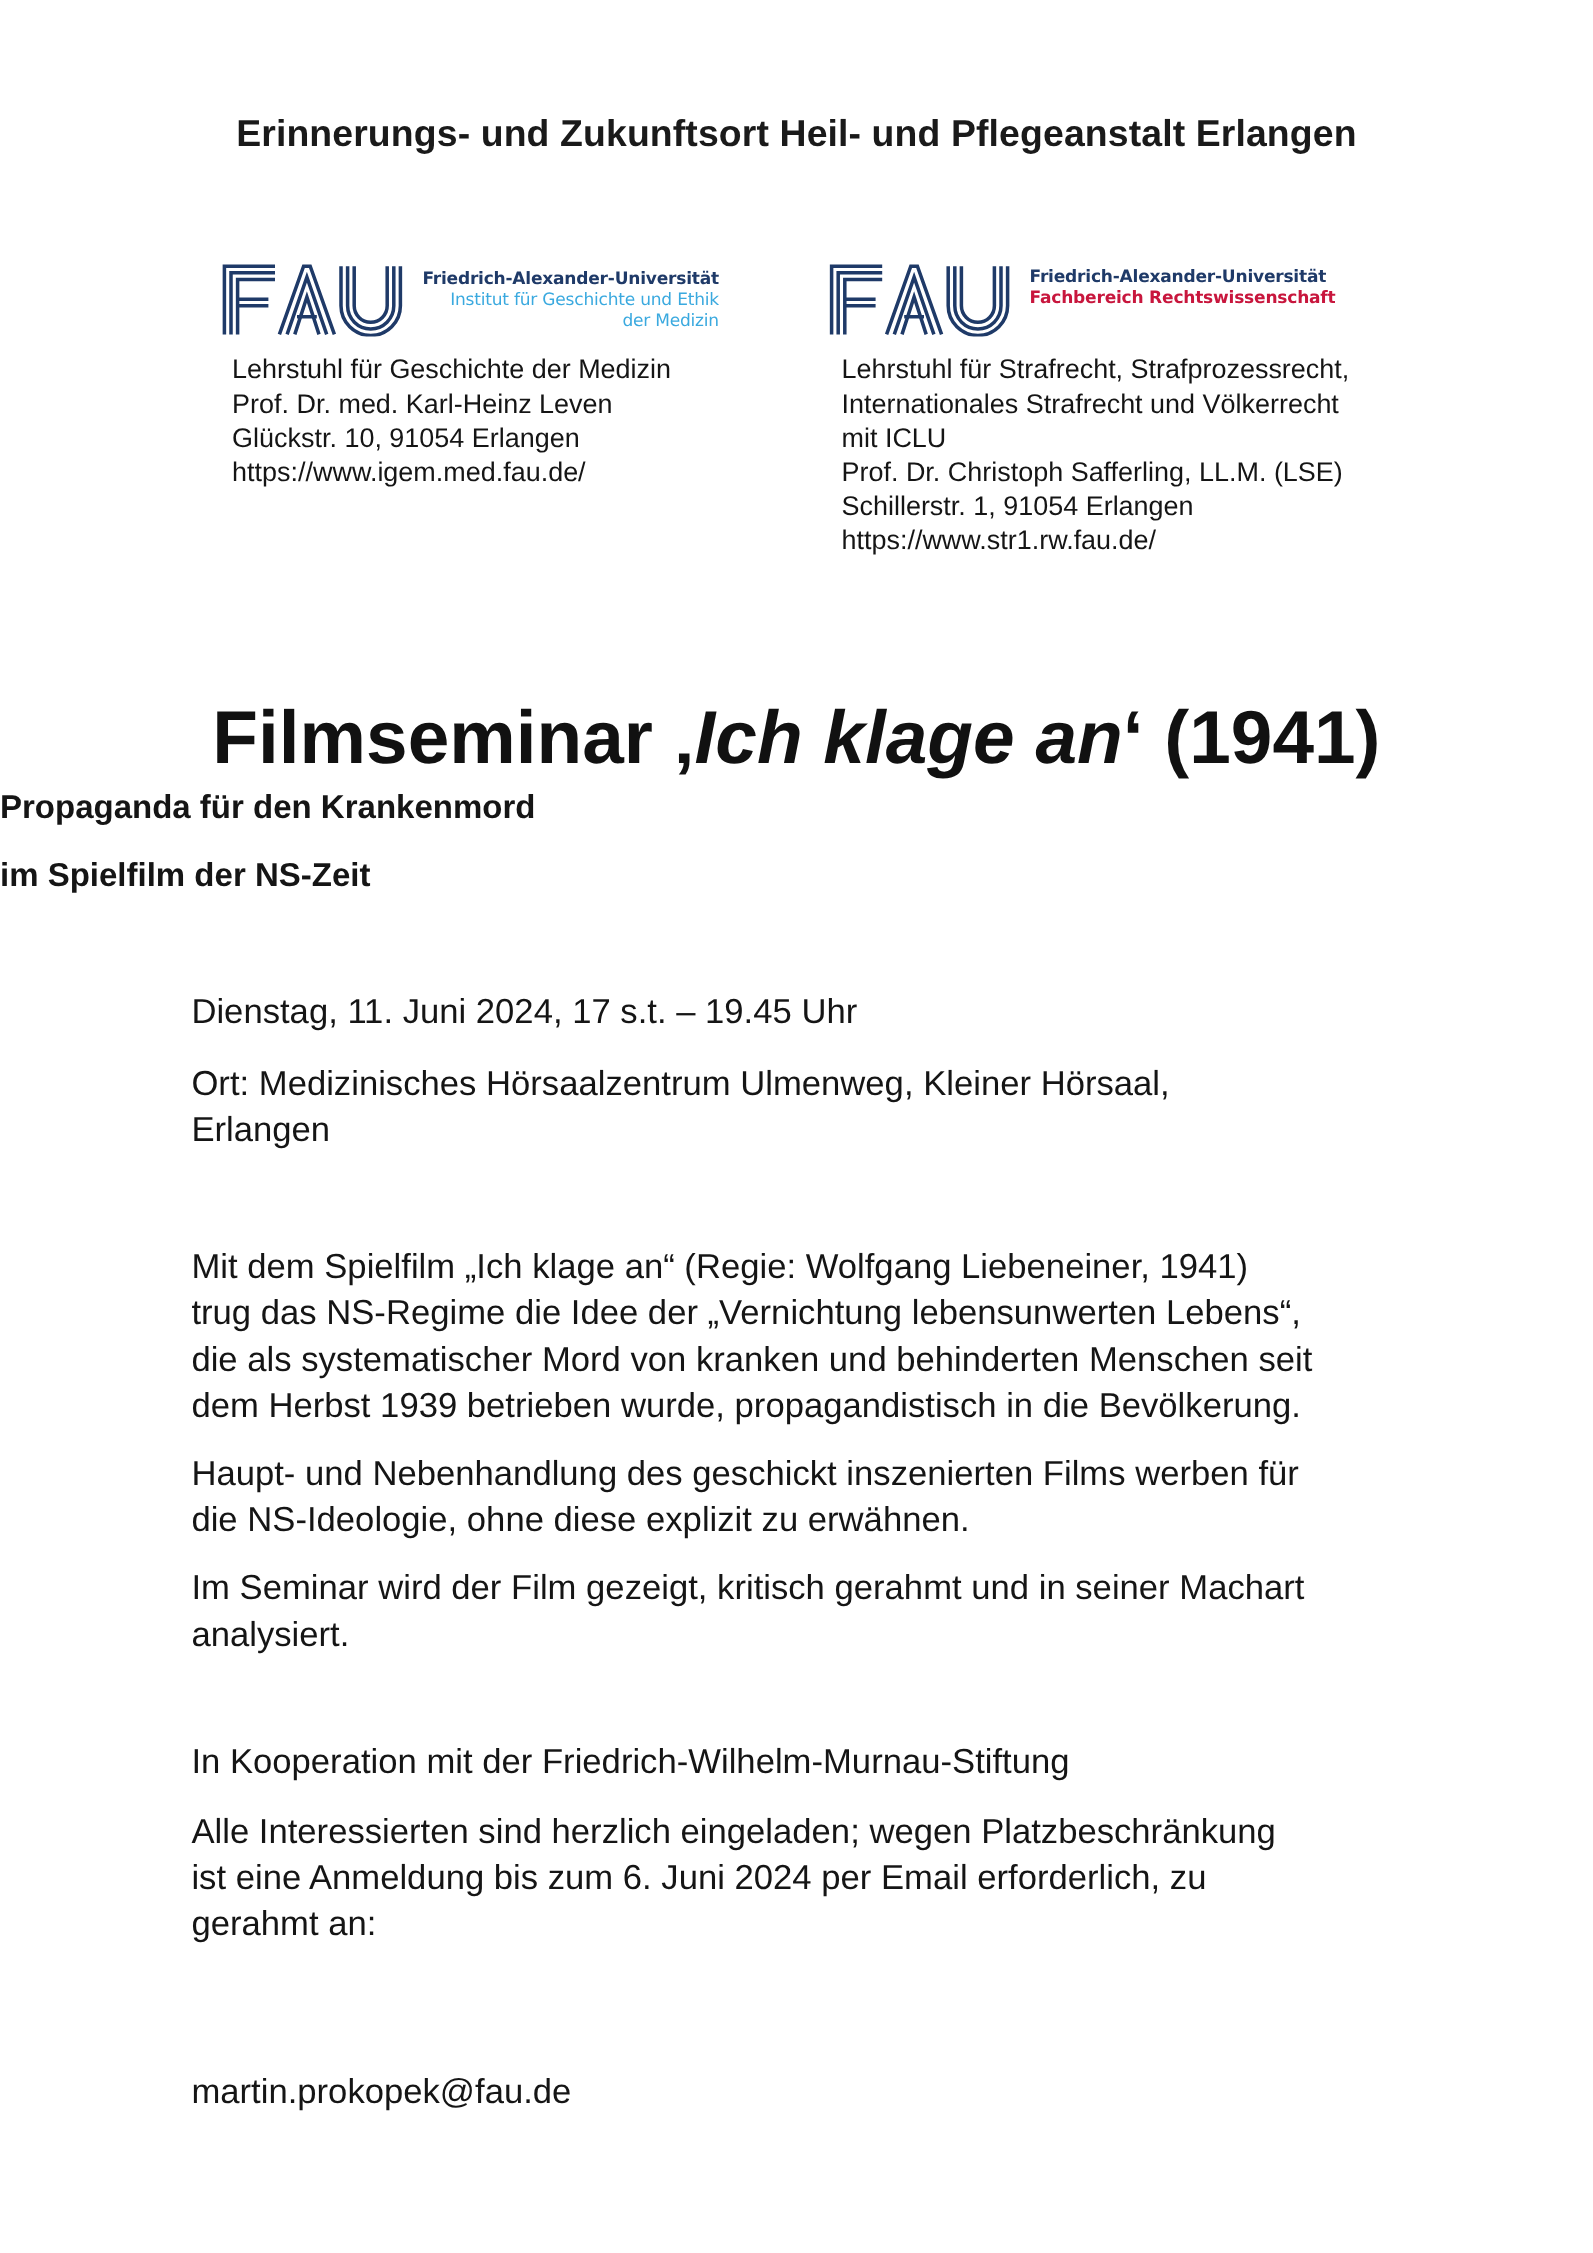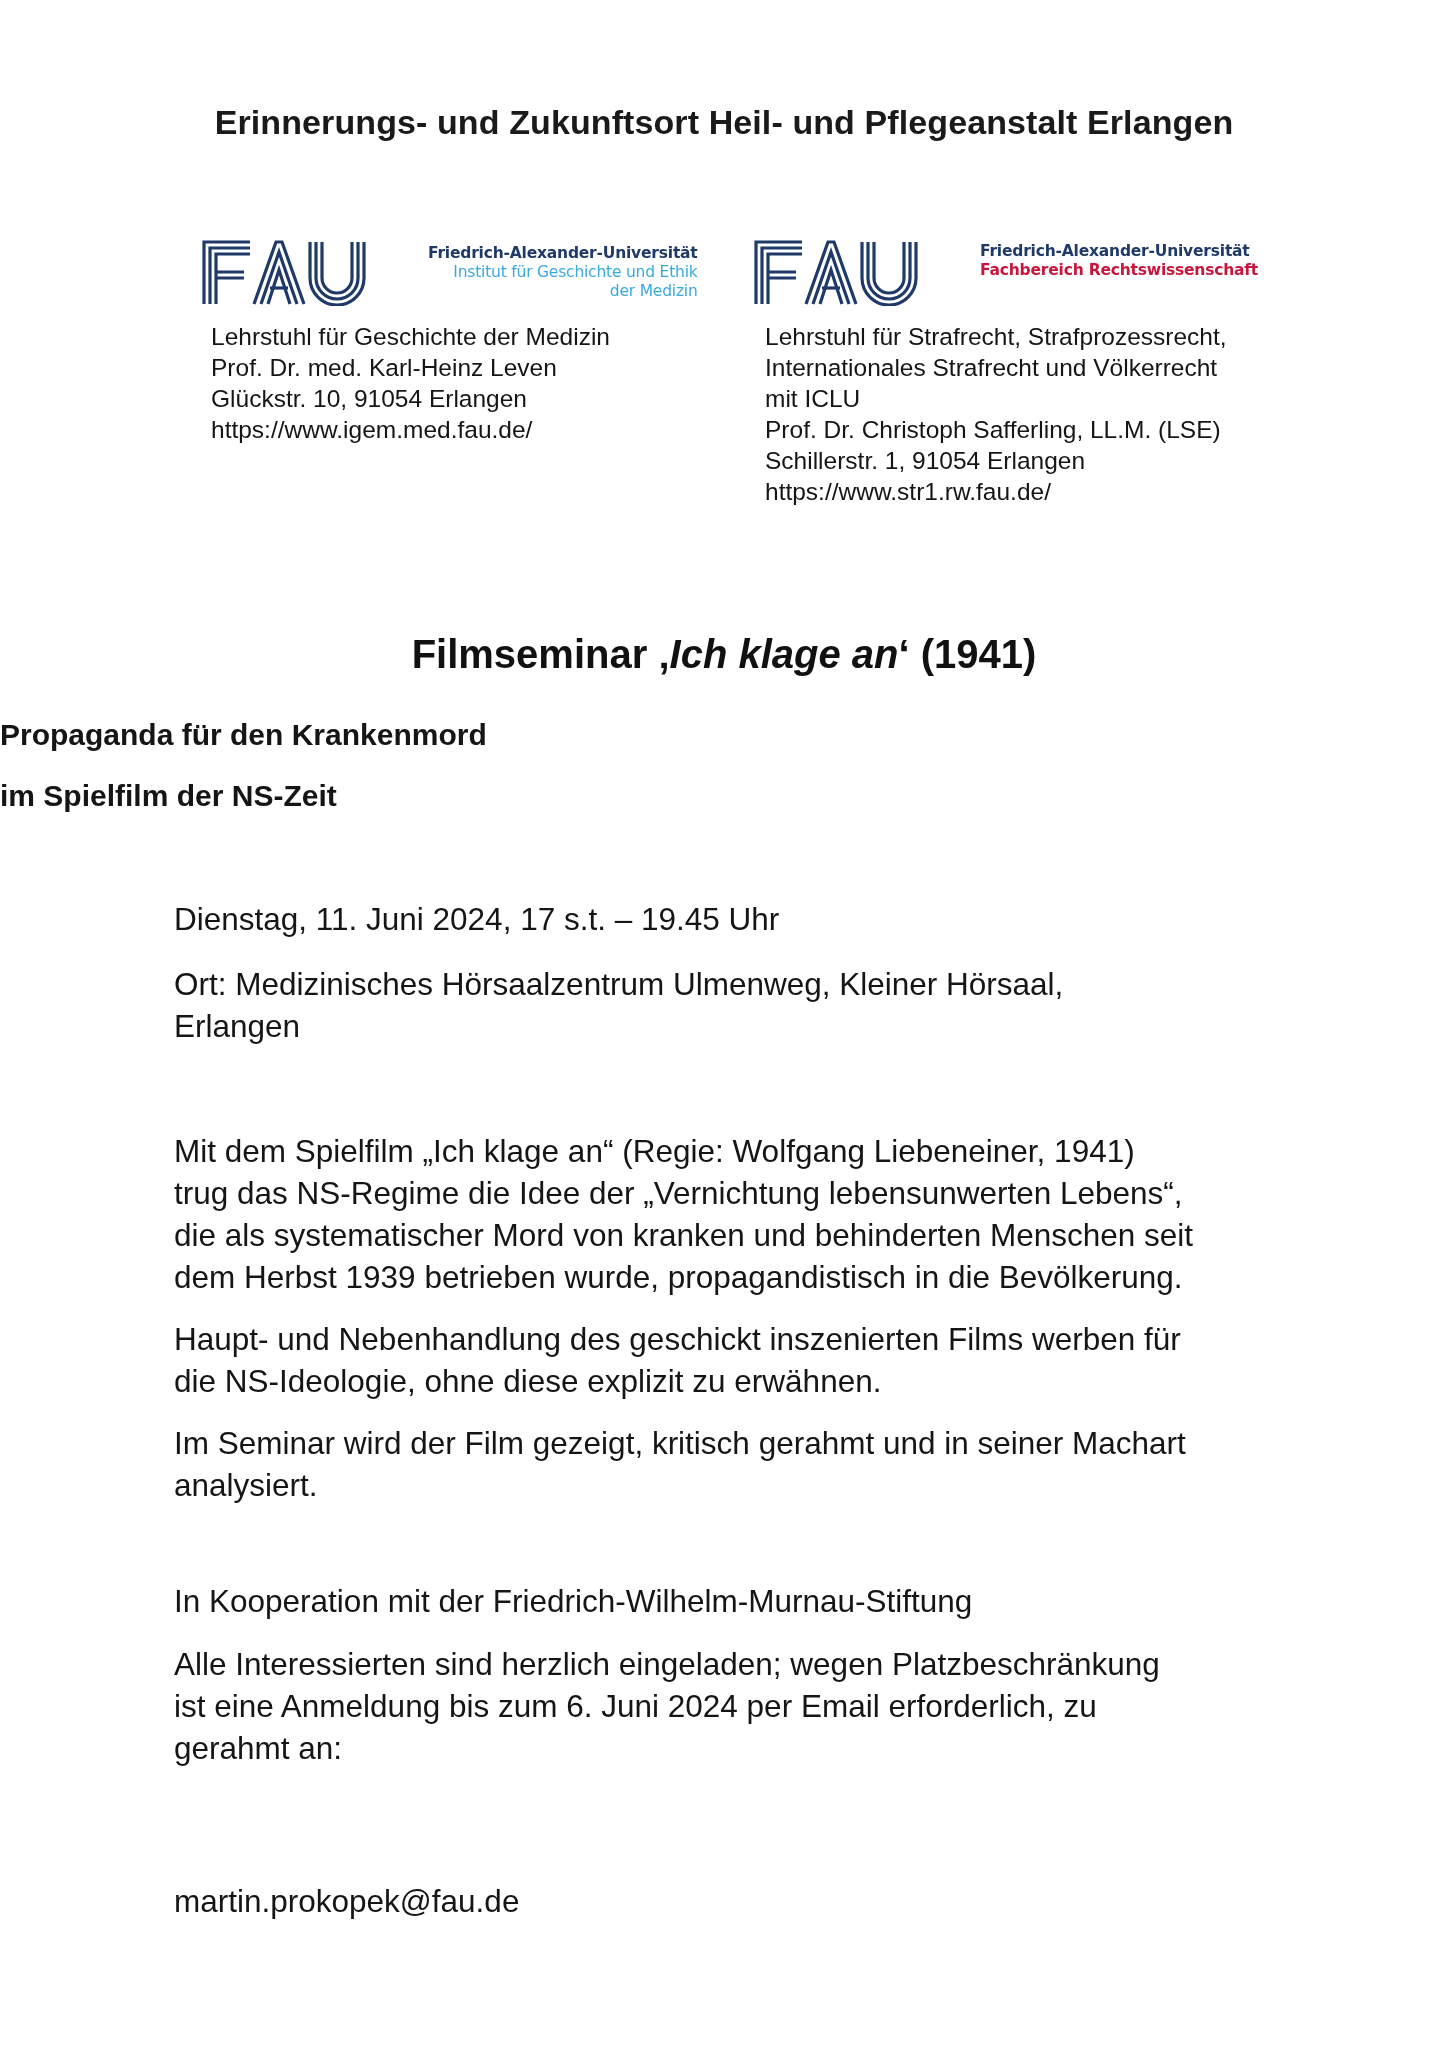--- a/index.html
+++ b/index.html
@@ -24,21 +24,20 @@
       font-size: 34px;
       letter-spacing: 0.1px;
       color: #1a1a1a;
     }
 
     
     .logo {
       height: 80px;
       display: flex;
       align-items: center;
-      gap: 44px;
     }
     .logo-mark { width: 168px; height: 68px; flex: 0 0 auto; }
     .logo-text {
       margin-left: 16px;
       font-family: "DejaVu Sans", sans-serif;
       font-size: 15.5px;
       line-height: 19px;
       font-weight: bold;
       letter-spacing: -0.2px;
     }
@@ -51,21 +50,21 @@
       line-height: 31px;
       color: #151515;
       margin-left: 25px;
     }
     .address div { white-space: nowrap; }
 
     .title {
       left: 0; top: 632px; width: 1448px;
       text-align: center;
       font-weight: bold;
-      font-size: 40px;
+      font-size: 68px;
       color: #111;
     }
     .title .ital { font-style: italic; }
 
     .subtitle {
       left: 0; width: 1448px;
       text-align: left;
       font-weight: bold;
       font-size: 30px;
       color: #151515;

